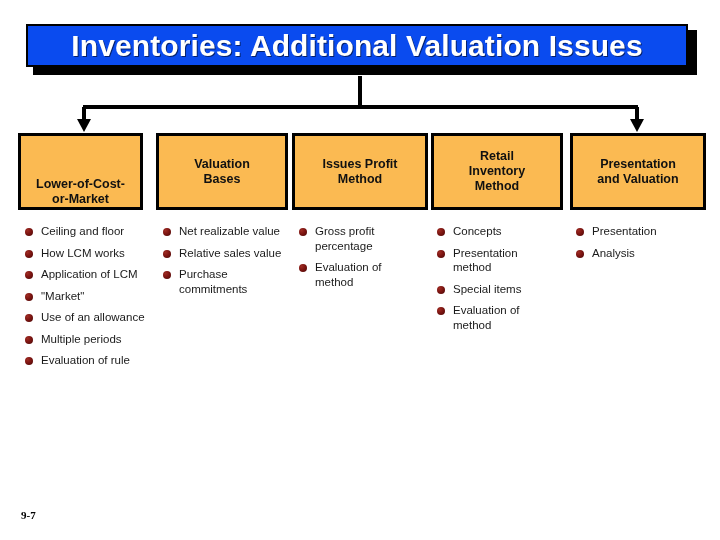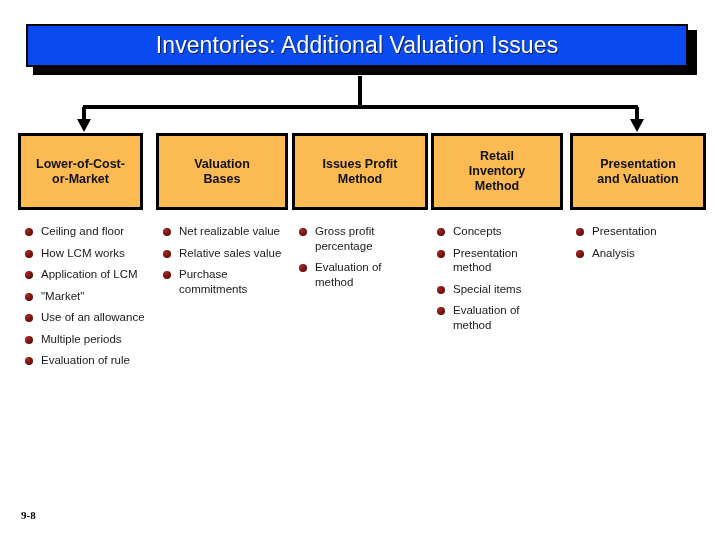--- a/index.html
+++ b/index.html
@@ -33,22 +33,22 @@
     height: 43px;
     background: #0A4BEF;
     border: 2px solid #000000;
     box-sizing: border-box;
     display: flex;
     align-items: center;
     justify-content: center;
   }
   #title-banner .title-text {
     color: #ffffff;
-    font-size: 23px;
-    font-weight: normal;
+    font-size: 30px;
+    font-weight: bold;
     letter-spacing: 0.1px;
     white-space: nowrap;
     text-shadow: 1px 1px 0 rgba(0,0,0,0.55);
   }
 
   
   #connector-layer {
     position: absolute;
     left: 0;
     top: 0;
@@ -128,21 +128,21 @@
 
   <line x1="83" y1="107" x2="638" y2="107" stroke="#000000" stroke-width="4"></line>
 
   <line x1="84" y1="107" x2="84" y2="122" stroke="#000000" stroke-width="4"></line>
   <polygon points="77,119 91,119 84,132" fill="#000000"></polygon>
 
   <line x1="637" y1="107" x2="637" y2="122" stroke="#000000" stroke-width="4"></line>
   <polygon points="630,119 644,119 637,132" fill="#000000"></polygon>
 </svg>
 
-<div class="header-box" style="left:18px; width:125px;">
+<div class="header-box" style="left:18px; width:125px;align-items:flex-end;">
   <span class="header-label"><span>Lower-of-Cost-</span><br><span>or-Market</span></span>
 </div>
 <div class="header-box" style="left:156px; width:132px;">
   <span class="header-label"><span>Valuation</span><br><span>Bases</span></span>
 </div>
 <div class="header-box" style="left:292px; width:136px;">
   <span class="header-label"><span>Issues Profit</span><br><span>Method</span></span>
 </div>
 <div class="header-box" style="left:431px; width:132px;">
   <span class="header-label"><span>Retail</span><br><span>Inventory</span><br><span>Method</span></span>
@@ -231,13 +231,13 @@
   <div class="bullet-item">
     <span class="bullet-marker"></span>
     <span class="bullet-text">Presentation</span>
   </div>
   <div class="bullet-item">
     <span class="bullet-marker"></span>
     <span class="bullet-text">Analysis</span>
   </div>
 </div>
 
-<div id="slide-number">9-8</div>
+<div id="slide-number">9-7</div>
 
 </body></html>

